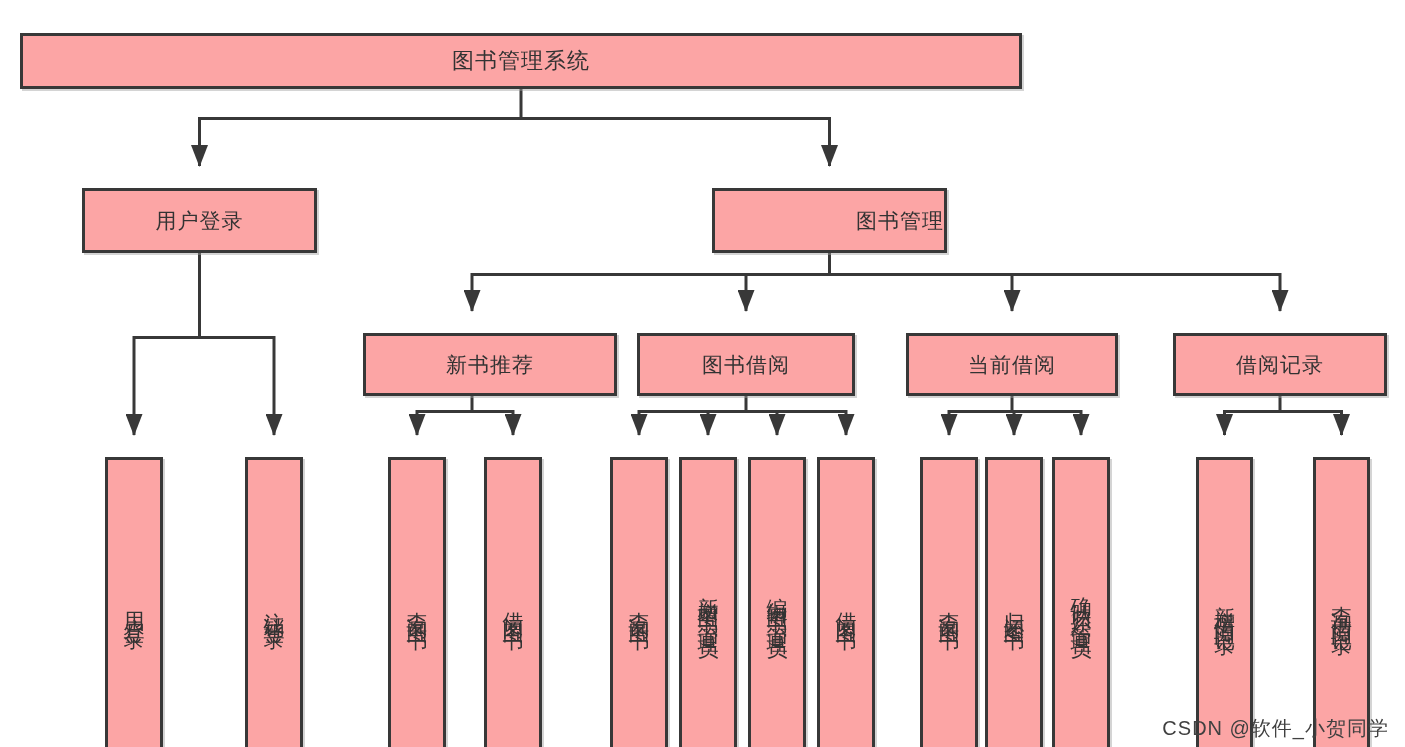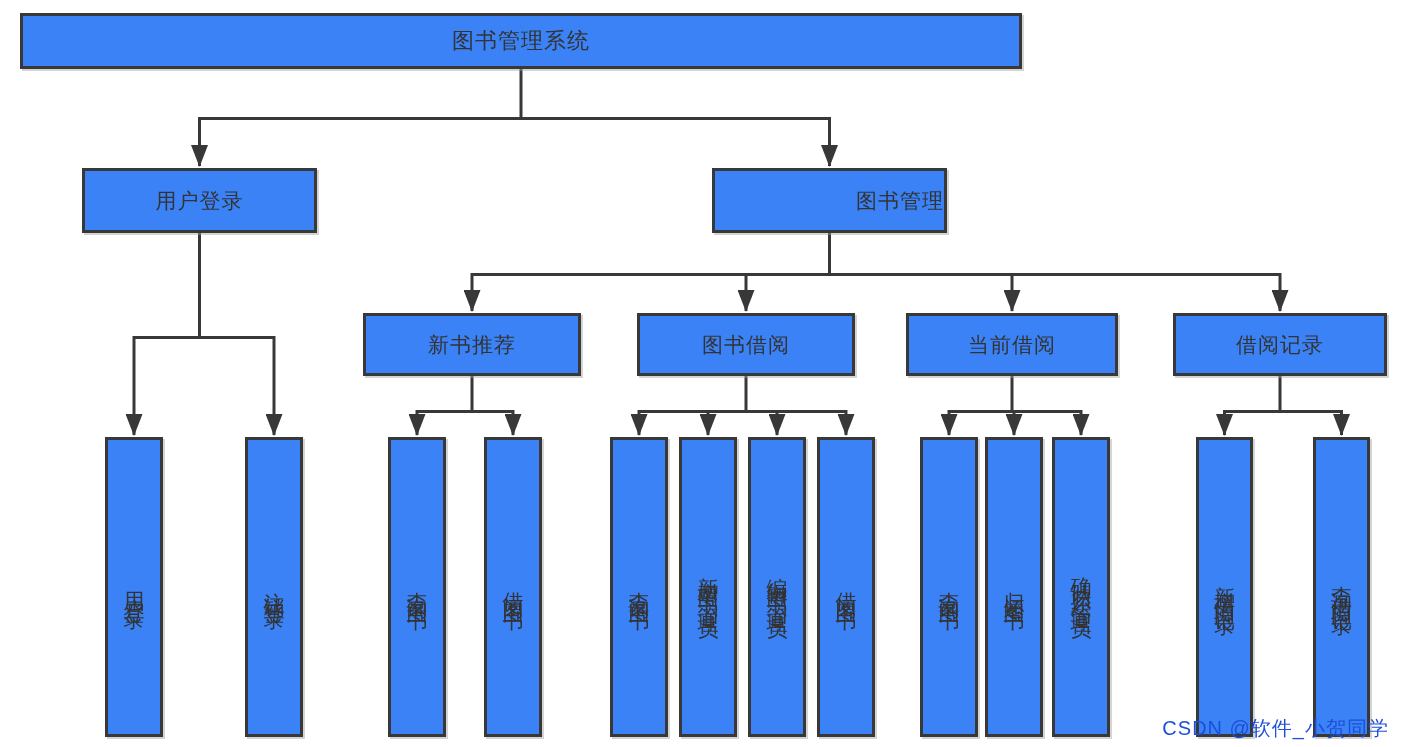--- a/index.html
+++ b/index.html
@@ -17,40 +17,41 @@
   }
   #wires {
     position: absolute;
     left: 0;
     top: 0;
     z-index: 1;
   }
   .box {
     position: absolute;
     box-sizing: border-box;
-    background: #3b82f6;
+    background: #fca5a5;
     border: 3px solid #383838;
     box-shadow: 2px 2px 0 rgba(160,160,160,0.45);
     display: flex;
     align-items: center;
     justify-content: center;
     color: #333333;
     font-size: 21px;
     z-index: 2;
     text-align: center;
     white-space: nowrap;
+    margin-top: 20px;
   }
   .box .lbl { letter-spacing: 1px; }
   
   #b-root    { left: 20px;  top: 13px;  width: 1002px; height: 56px; font-size: 22px; }
   
   #b-login   { left: 82px;  top: 168px; width: 235px; height: 65px; }
   #b-mgmt    { left: 712px; top: 168px; width: 235px; height: 65px; justify-content: flex-end; }
   
-  #b-rec     { left: 363px;  top: 313px; width: 218px; height: 63px; }
+  #b-rec     { left: 363px;  top: 313px; width: 254px; height: 63px; }
   #b-borrow  { left: 637px;  top: 313px; width: 218px; height: 63px; }
   #b-current { left: 906px;  top: 313px; width: 212px; height: 63px; text-align: right; }
   #b-record  { left: 1173px; top: 313px; width: 214px; height: 63px; }
   
   .leaf {
     top: 437px;
     height: 300px;
     width: 58px;
     writing-mode: vertical-rl;
   }
@@ -65,21 +66,21 @@
   #l8  { left: 817px; }
   #l9  { left: 920px; }
   #l10 { left: 985px; }
   #l11 { left: 1052px; }
   #l12 { left: 1196px; width: 57px; }
   #l13 { left: 1313px; width: 57px; }
   #watermark {
     position: absolute;
     right: 16px;
     bottom: 5px;
-    color: #1d4ed8;
+    color: #404040;
     font-size: 20px;
     letter-spacing: 1px;
     z-index: 3;
     white-space: nowrap;
   }
 </style>
 </head>
 <body>
 
 <div id="canvas">

